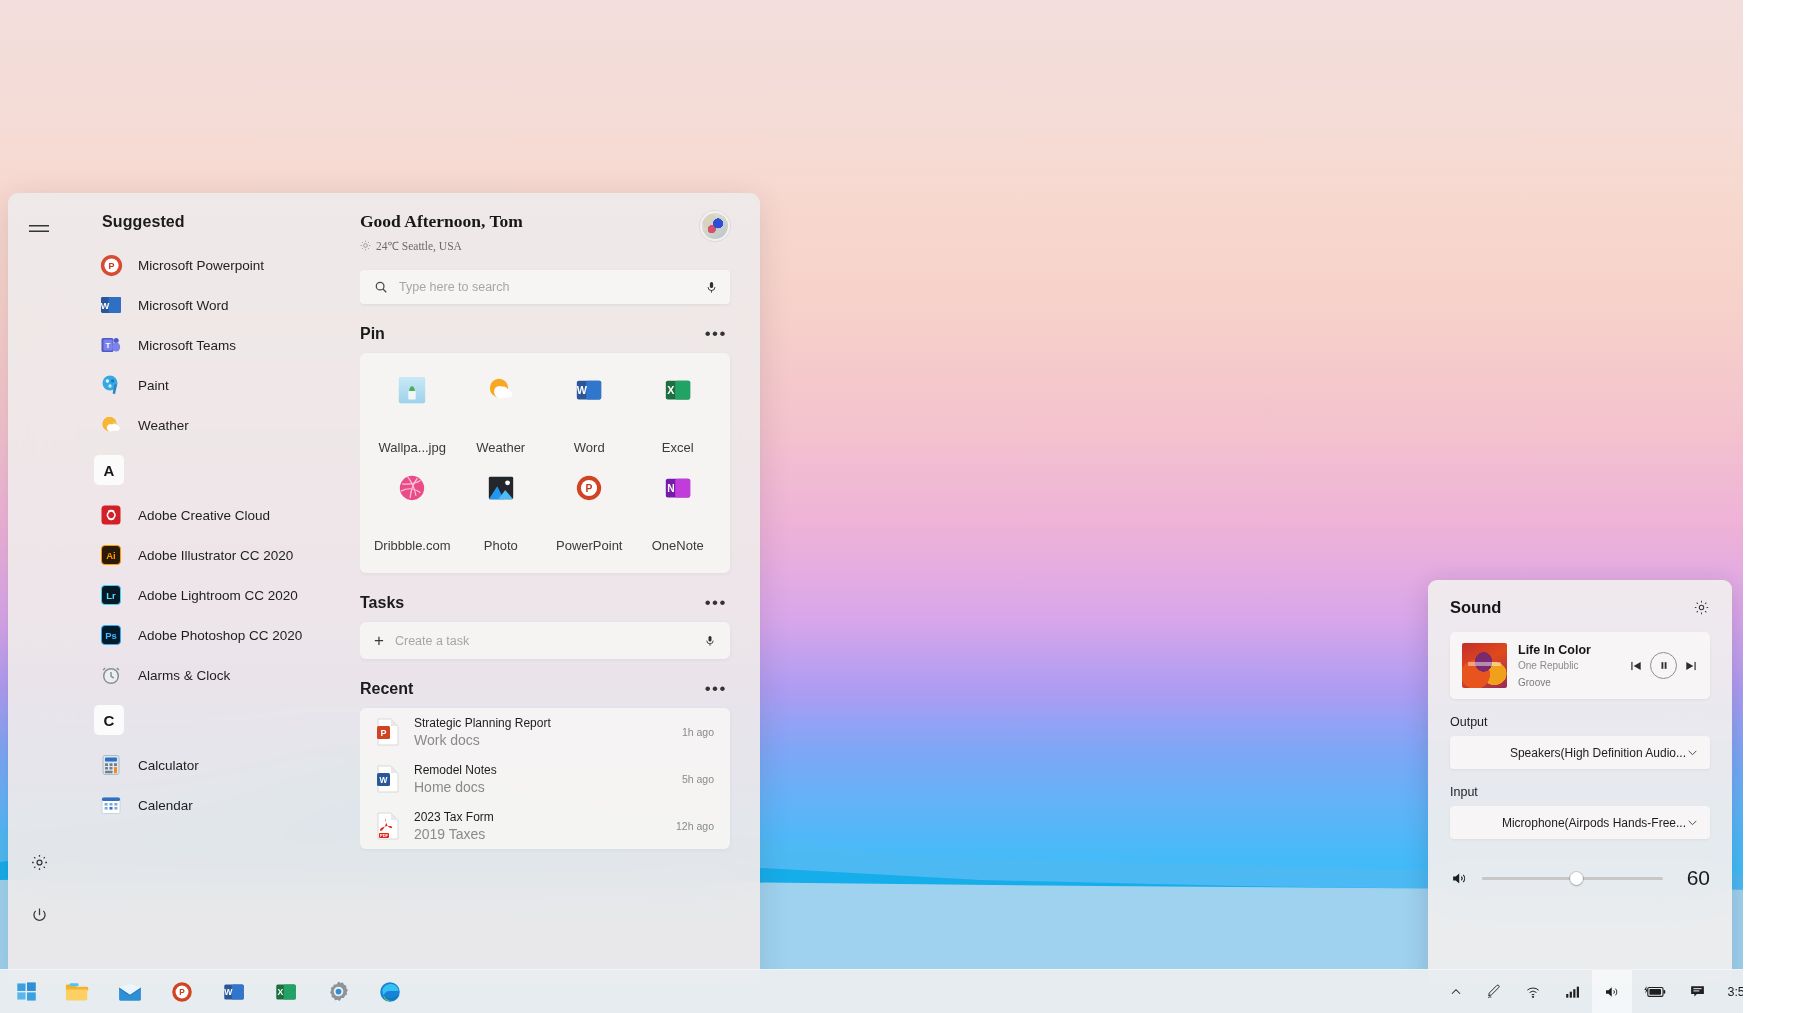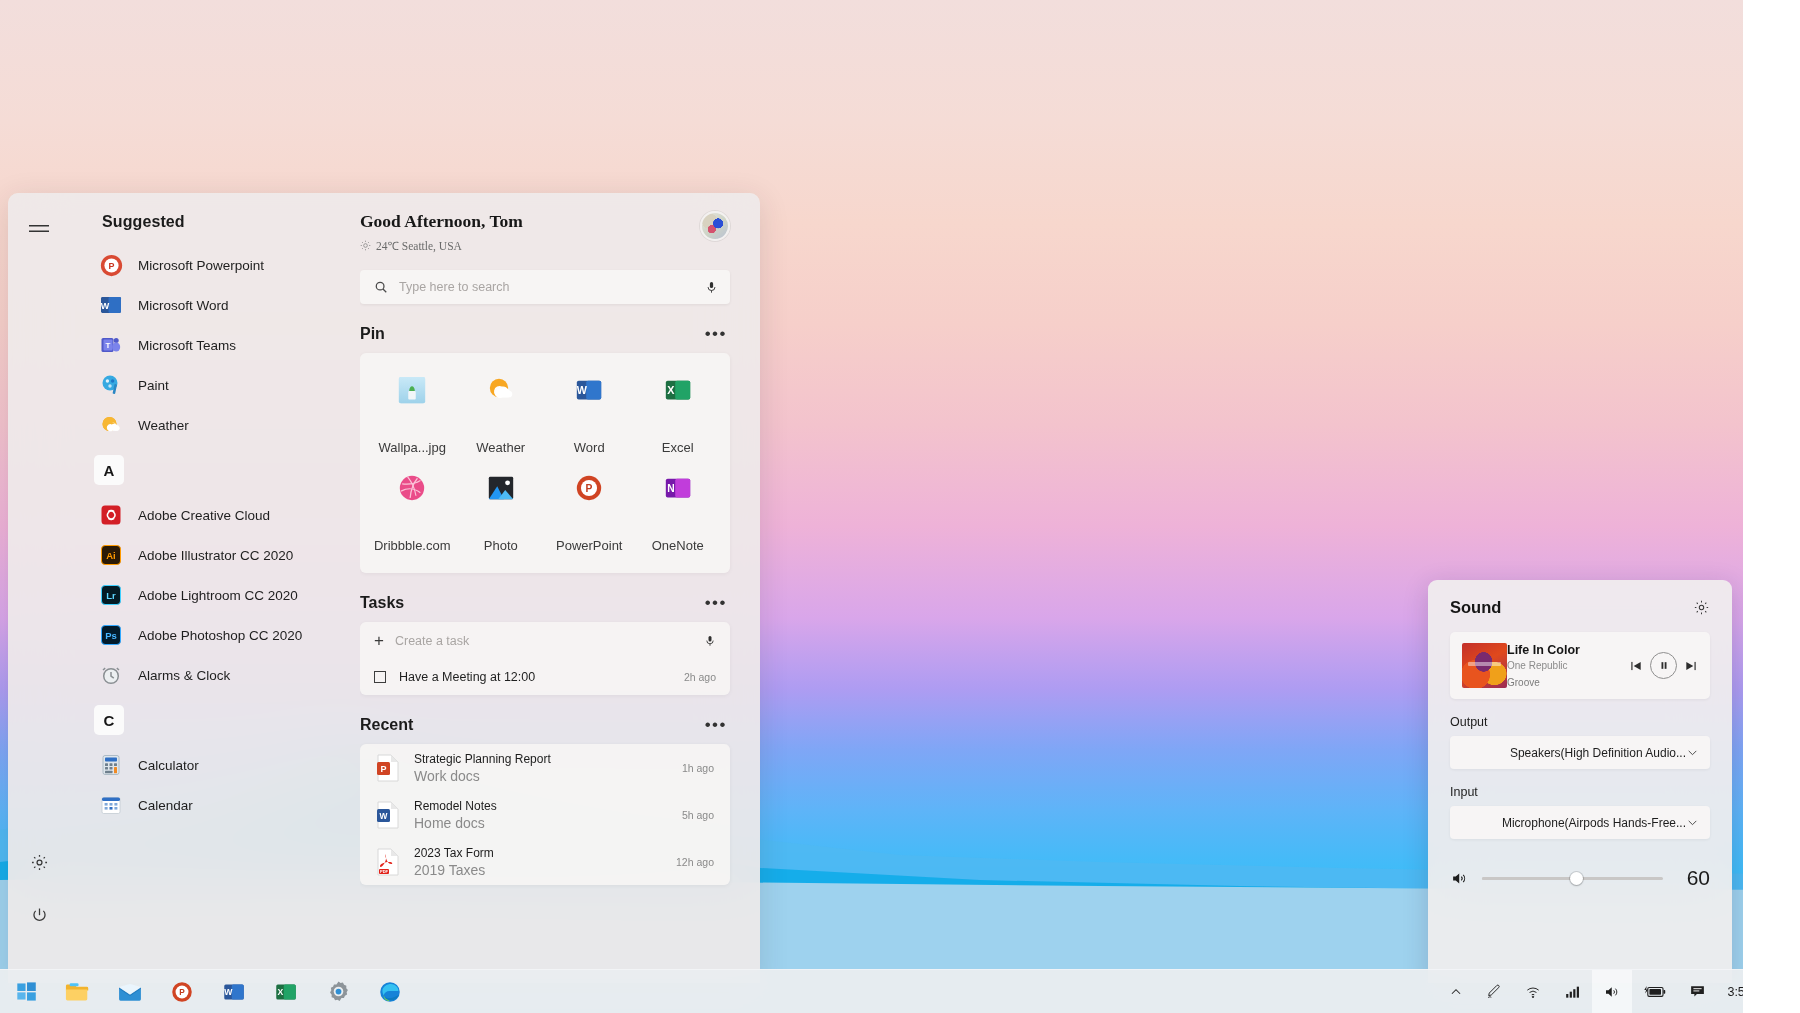--- a/index.html
+++ b/index.html
@@ -215,21 +215,21 @@
   }
   .sound-head {
     display: flex; align-items: center; justify-content: space-between;
     margin-bottom: 15px;
     text-align: right;
   }
   .sound-title { font-size: 16.5px; font-weight: bold; color: #161616; }
   .gear-btn { cursor: pointer; display: flex; }
   .np-card {
     background: #f7f5f5; border-radius: 5px;
-    padding: 11px 12px; display: flex; gap: 0;
+    padding: 11px 12px; display: flex; gap: 11px;
     box-shadow: 0 1px 3px rgba(0,0,0,.06);
   }
   .album {
     width: 45px; height: 45px; flex: 0 0 45px; border-radius: 2px;
     background:
       radial-gradient(ellipse at 48% 42%, #7a2a6e 0 26%, transparent 27%),
       radial-gradient(ellipse at 30% 70%, #e8541e 0 32%, transparent 33%),
       radial-gradient(ellipse at 72% 68%, #f0a01a 0 26%, transparent 27%),
       linear-gradient(150deg,#c32f2a,#e0491c 45%,#9b2c55);
     position: relative; overflow: hidden;
@@ -645,25 +645,20 @@
       <div class="card">
         <div class="task-create">
           <span class="plus">+</span>
           <span class="ph">Create a task</span>
           <svg width="12" height="14" viewBox="0 0 24 24" fill="#2f2f2f">
             <rect x="9" y="2" width="6" height="11" rx="3"></rect>
             <path d="M5.6 11.2a6.4 6.4 0 0 0 12.8 0" fill="none" stroke="#2f2f2f" stroke-width="1.7"></path>
             <rect x="11.2" y="17.4" width="1.6" height="4.2"></rect>
           </svg>
         </div>
-        <div class="task-row">
-          <span class="chk"></span>
-          <span class="task-name">Have a Meeting at 12:00</span>
-          <span class="task-time">2h ago</span>
-        </div>
       </div>
 
       <div class="sect-head">
         <span class="sect-title">Recent</span>
         <span class="dots">•••</span>
       </div>
       <div class="card">
 
         <div class="recent-row">
           <span class="recent-ico">

